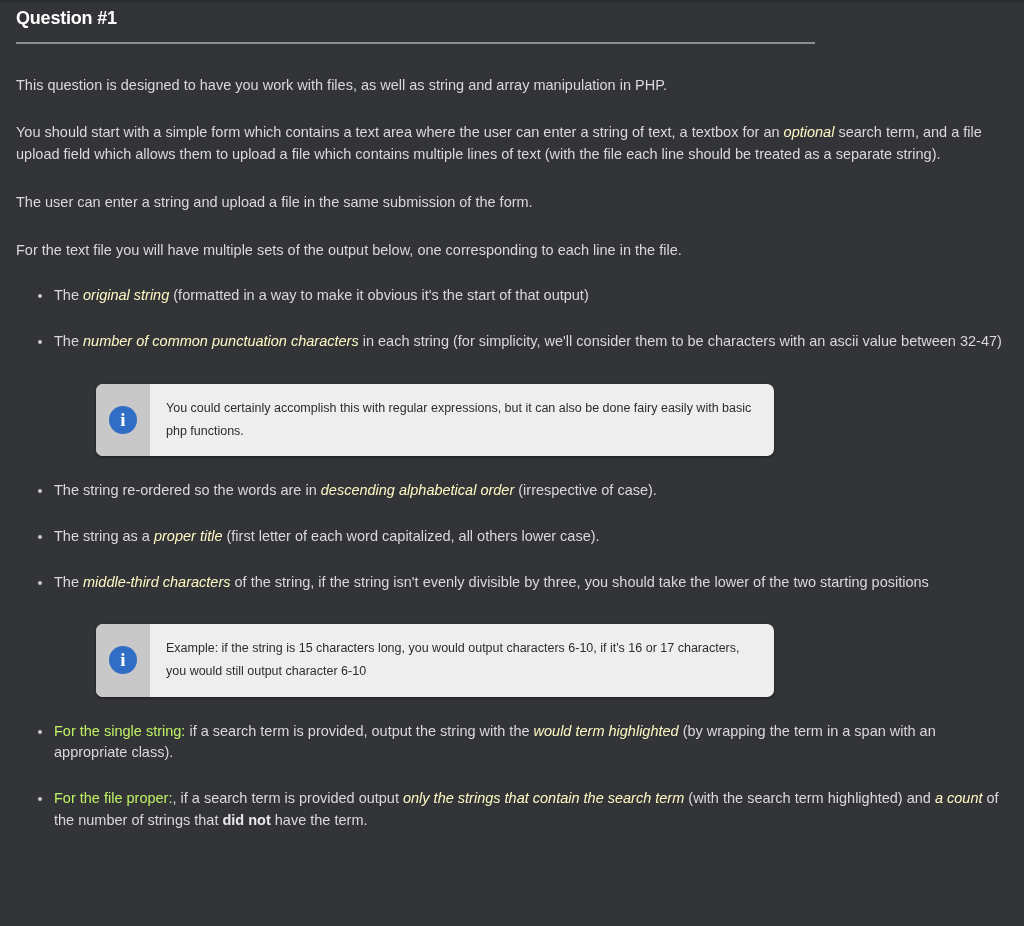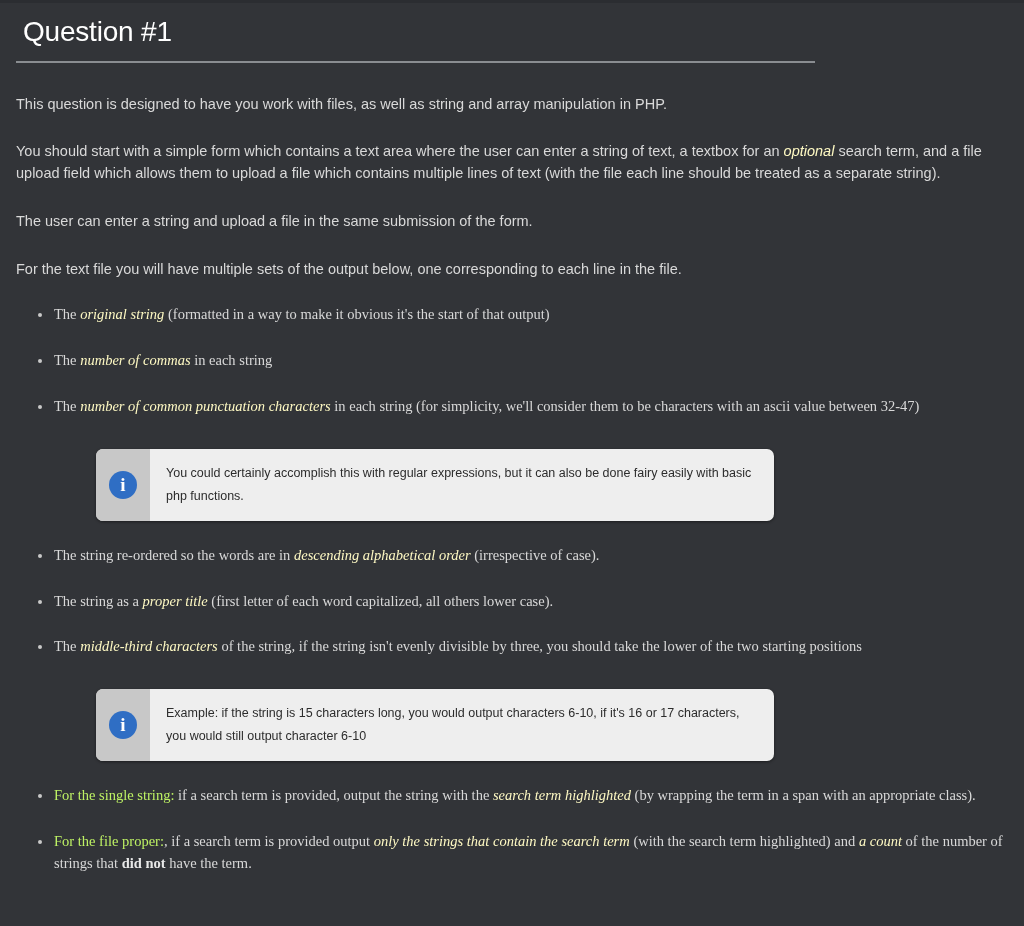--- a/index.html
+++ b/index.html
@@ -22,24 +22,24 @@
     position: absolute;
     top: 0; left: 0; right: 0;
     height: 3px;
     background: #2b2d31;
   }
   .page {
     padding: 0 16px;
     box-sizing: border-box;
   }
   h1.page-title {
-    font-size: 28px;
-    font-weight: normal;
+    font-size: 18px;
+    font-weight: bold;
     color: #ffffff;
-    margin: 7px;
+    margin: 0;
     padding: 8px 0 0 0;
     letter-spacing: -0.2px;
     line-height: 1.2;
   }
   .title-rule {
     height: 2px;
     background: #8a8d91;
     width: 799px;
     margin: 12px 0 0 0;
   }
@@ -67,21 +67,21 @@
   ul.bullets li::before {
     content: "";
     position: absolute;
     left: 22px;
     top: 9px;
     width: 4px;
     height: 4px;
     background: #c9c9c9;
     border-radius: 50%;
   }
-  .list-gap-top { margin-top: 26px; font-family: Liberation Serif, serif; }
+  .list-gap-top { margin-top: 26px; }
 
   em.accent {
     font-style: italic;
     color: #fef9c3;
   }
   span.green {
     color: #bef264;
   }
   strong.bold {
     font-weight: bold;
@@ -152,21 +152,20 @@
     <p class="para">The user can enter a string and upload a file in the same submission of the form.</p>
   </div>
 
   <div class="para-block">
     <p class="para">For the text file you will have multiple sets of the output below, one corresponding to each line in the file.</p>
   </div>
 
 
   <ul class="bullets list-gap-top">
     <li><span>The </span><em class="accent">original string</em><span> (formatted in a way to make it obvious it's the start of that output)</span></li>
-    <li><span>The </span><em class="accent">number of commas</em><span> in each string</span></li>
     <li><span>The </span><em class="accent">number of common punctuation characters</em><span> in each string (for simplicity, we'll consider them to be characters with an ascii value between 32-47)</span></li>
   </ul>
 
   <div class="callout callout-indent">
     <div class="callout-icon">
       <div class="icon-info">i</div>
     </div>
     <div class="callout-body">You could certainly accomplish this with regular expressions, but it can also be done fairy easily with basic php functions.</div>
   </div>
 
@@ -177,17 +176,17 @@
   </ul>
 
   <div class="callout callout-indent">
     <div class="callout-icon">
       <div class="icon-info">i</div>
     </div>
     <div class="callout-body">Example: if the string is 15 characters long, you would output characters 6-10, if it's 16 or 17 characters, you would still output character 6-10</div>
   </div>
 
   <ul class="bullets list-gap-top">
-    <li><span class="green">For the single string:</span><span> if a search term is provided, output the string with the </span><em class="accent">search term highlighted</em><span> (by wrapping the term in a span with an appropriate class).</span></li>
+    <li><span class="green">For the single string:</span><span> if a search term is provided, output the string with the </span><em class="accent">would term highlighted</em><span> (by wrapping the term in a span with an appropriate class).</span></li>
     <li><span class="green">For the file proper:</span><span>, if a search term is provided output </span><em class="accent">only the strings that contain the search term</em><span> (with the search term highlighted) and </span><em class="accent">a count</em><span> of the number of strings that </span><strong class="bold">did not</strong><span> have the term.</span></li>
   </ul>
 
 </div>
 
 </body></html>

